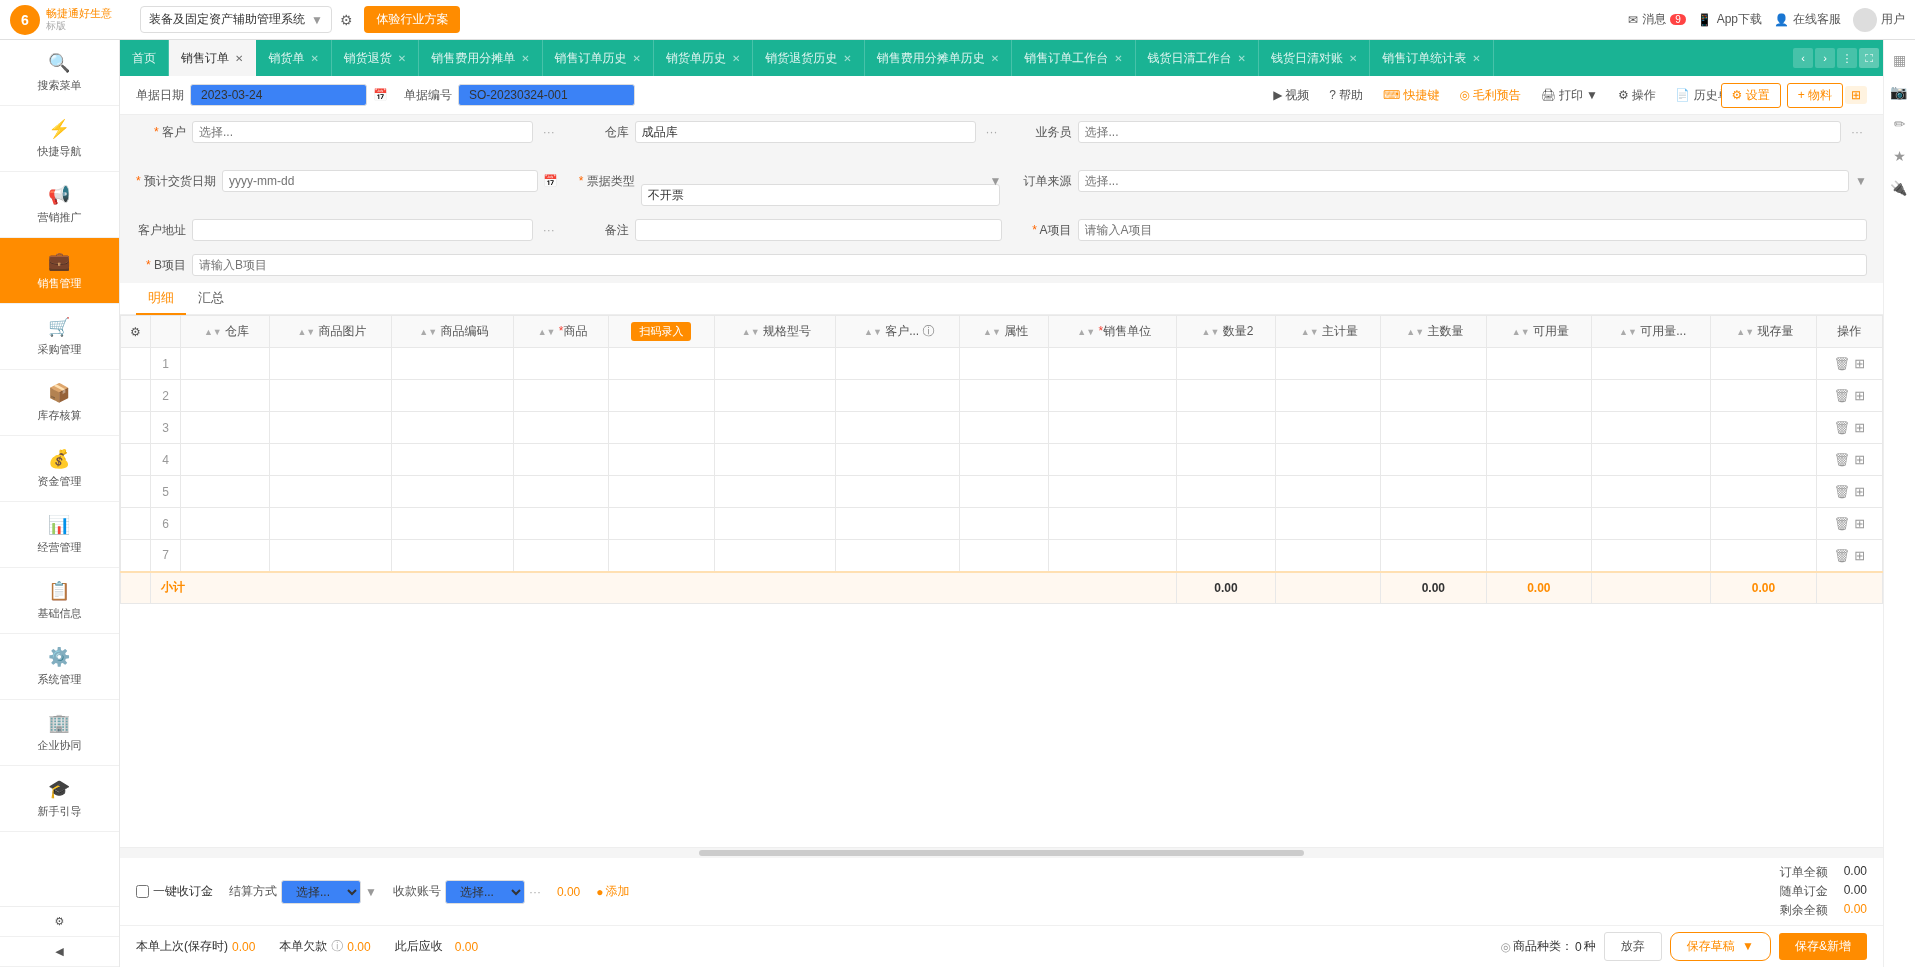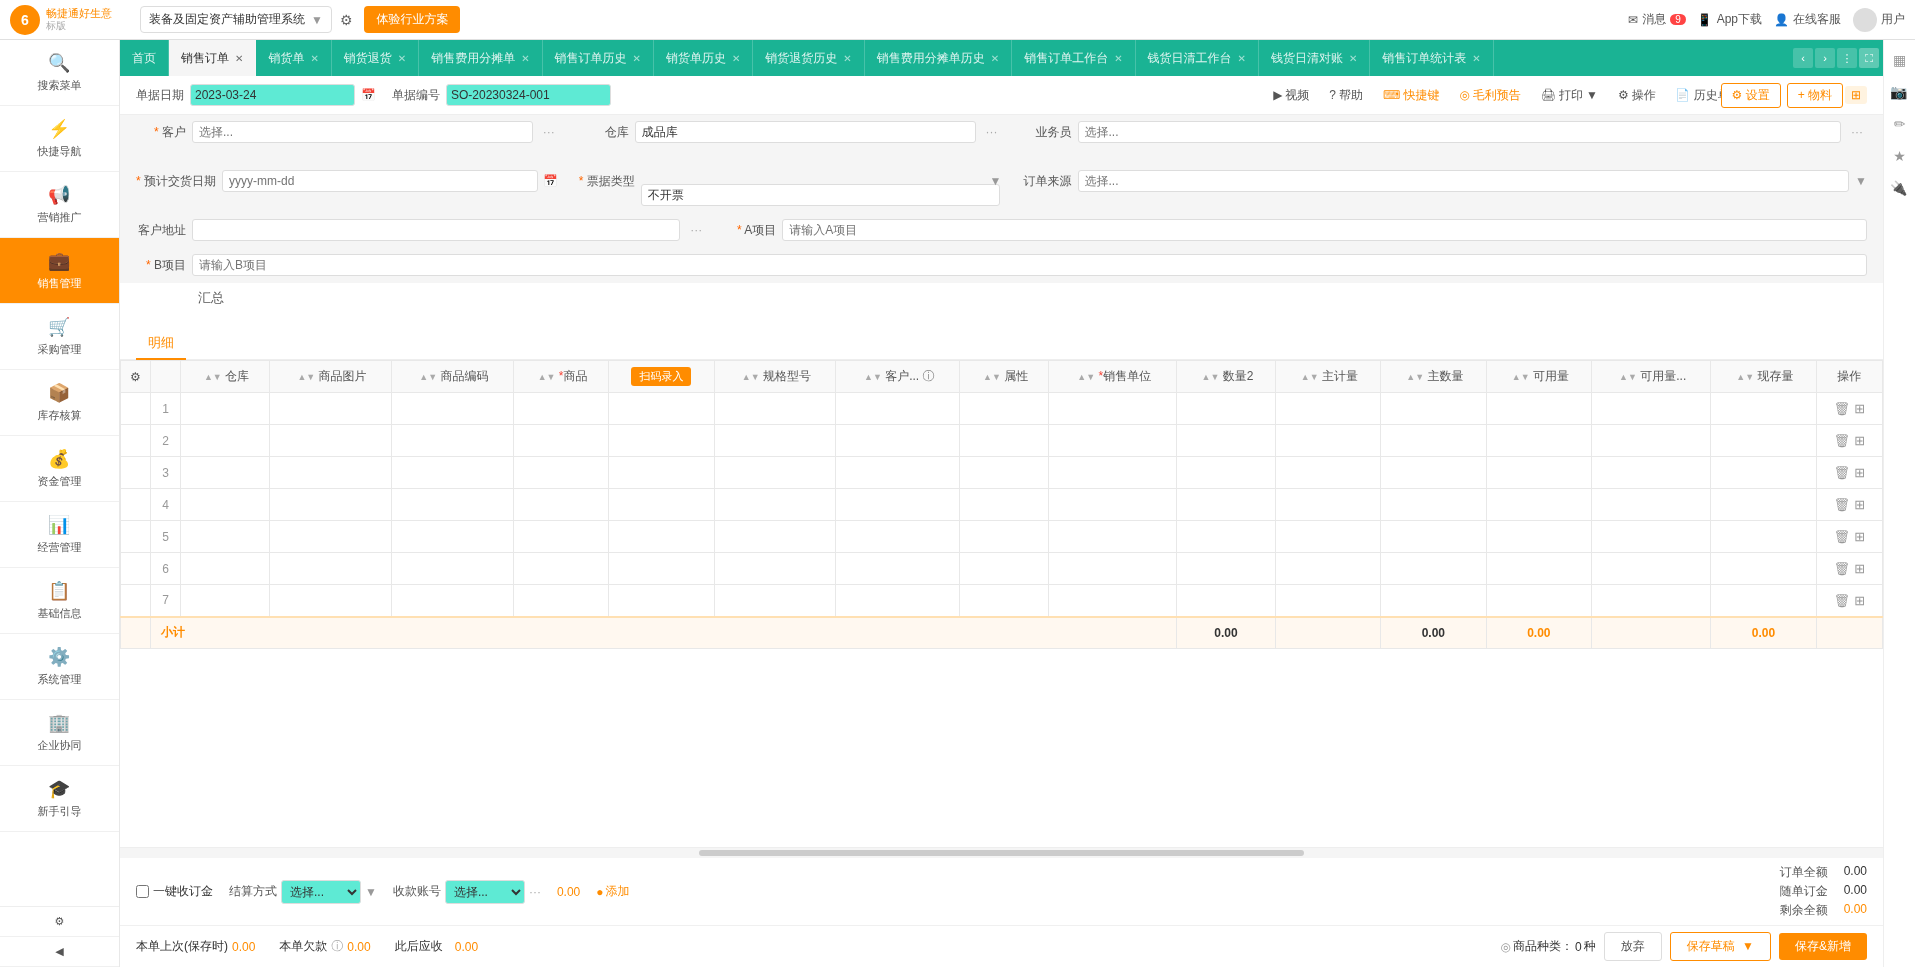--- a/index.html
+++ b/index.html
@@ -37,52 +37,52 @@
     .tab-item { height: 36px; display: flex; align-items: center; padding: 0 12px; cursor: pointer; font-size: 12px; color: rgba(255,255,255,0.85); white-space: nowrap; border-right: 1px solid rgba(255,255,255,0.2); flex-shrink: 0; }
     .tab-item.active { background: #f5f5f5; color: #333; }
     .tab-item .close { margin-left: 6px; opacity: 0.7; font-size: 10px; }
     .tab-nav { display: flex; align-items: center; margin-left: auto; padding: 0 4px; gap: 2px; }
     .tab-nav-btn { background: rgba(255,255,255,0.2); border: none; color: white; cursor: pointer; width: 20px; height: 20px; border-radius: 2px; font-size: 11px; display: flex; align-items: center; justify-content: center; }
     
     
     .form-header { padding: 8px 16px; border-bottom: 1px solid #eee; display: flex; align-items: center; gap: 16px; background: #fff; }
     .form-field-inline { display: flex; align-items: center; gap: 6px; }
     .form-field-inline label { color: #555; font-size: 12px; white-space: nowrap; }
-    .form-input { border: 1px solid #ddd; border-radius: 3px; padding: 3px 4px; font-size: 12px; color: #333; background: #5eead4; min-width: 80px; }
+    .form-input { border: 1px solid #ddd; border-radius: 3px; padding: 3px 10px; font-size: 12px; color: #333; background: #3b82f6; min-width: 80px; }
     .form-input.date { min-width: 100px; }
     .form-toolbar { margin-left: auto; display: flex; align-items: center; gap: 8px; font-size: 12px; color: #555; }
     .toolbar-btn { display: flex; align-items: center; gap: 3px; cursor: pointer; padding: 2px 6px; border-radius: 3px; }
     .toolbar-btn.orange { color: #ff8c00; }
     
     
     .form-row { display: flex; align-items: center; padding: 6px 16px; gap: 20px; border-bottom: 1px solid #f5f5f5; }
     .form-field { display: flex; align-items: center; gap: 6px; flex: 1; }
     .form-field label { color: #555; font-size: 12px; white-space: nowrap; min-width: 50px; text-align: right; }
     .form-field .req { color: #f60; }
     .form-field input, .form-field select { border: 1px solid #ddd; border-radius: 3px; padding: 3px 6px; font-size: 12px; color: #333; background: #fff; flex: 1; min-width: 80px; outline: none; }
     .more-btn { color: #aaa; cursor: pointer; padding: 0 4px; font-size: 12px; }
     
     
     .sub-tabs { display: flex; padding: 0 16px; border-bottom: 1px solid #eee; background: #fff; }
     .sub-tab { padding: 6px 12px; cursor: pointer; font-size: 13px; color: #555; border-bottom: 2px solid transparent; margin-bottom: -1px; }
-    .sub-tab.active { color: #ff8c00; border-bottom-color: #ff8c00; margin-top: 45px; }
+    .sub-tab.active { color: #ff8c00; border-bottom-color: #ff8c00; }
     
     
     .table-container { flex: 1; overflow: auto; background: #fff; }
     .data-table { width: 100%; border-collapse: collapse; font-size: 12px; }
     .data-table th { background: #f9f9f9; border: 1px solid #e8e8e8; padding: 6px 8px; text-align: center; white-space: nowrap; color: #555; font-weight: normal; position: sticky; top: 0; z-index: 5; }
     .data-table td { border: 1px solid #e8e8e8; padding: 4px 8px; text-align: center; height: 32px; }
     .row-num { color: #999; text-align: center; width: 30px; }
     .scan-btn { background: #ff8c00; color: white; border: none; border-radius: 3px; padding: 2px 8px; font-size: 11px; cursor: pointer; }
     .subtotal-row { background: #fff8f0; font-weight: bold; }
     .subtotal-row td { color: #ff8c00; border-top: 2px solid #ffe0b2; }
     .action-icons { display: flex; gap: 4px; justify-content: center; }
     .action-icon { cursor: pointer; color: #999; font-size: 13px; }
     .discard-btn { border: 1px solid #ddd; background: #fff; border-radius: 3px; padding: 5px 16px; cursor: pointer; font-size: 12px; color: #555; }
-    .save-draft-btn { border: 1px solid #ff8c00; background: #fff; border-radius: 3px; padding: 5px 16px; cursor: pointer; font-size: 12px; color: #ff8c00; }
+    .save-draft-btn { border: 1px solid #ff8c00; background: #fff; border-radius: 9px; padding: 5px 16px; cursor: pointer; font-size: 12px; color: #ff8c00; }
     .save-new-btn { background: #ff8c00; color: white; border: none; border-radius: 3px; padding: 5px 16px; cursor: pointer; font-size: 12px; }
     
     
     .right-panel { width: 32px; background: #fff; border-left: 1px solid #eee; display: flex; flex-direction: column; align-items: center; padding: 8px 0; gap: 8px; }
     .right-panel-icon { width: 24px; height: 24px; display: flex; align-items: center; justify-content: center; cursor: pointer; color: #999; font-size: 14px; border-radius: 3px; }
     .right-panel-icon.active { color: #ff8c00; }
     
     
     .bottom-section { background: #fff; border-top: 1px solid #eee; }
     .payment-row { display: flex; align-items: center; padding: 6px 16px; gap: 16px; font-size: 12px; }
@@ -366,20 +366,24 @@
             <input type="text" class="form-input" placeholder="选择..." style="flex: 1 1 0%;">
             <span style="cursor:pointer;color:#999;">▼</span>
           </div>
         </div>
 
         <div class="form-row">
           <div class="form-field" style="min-width:280px;">
             <label>客户地址</label>
             <input type="text" class="form-input" style="flex: 1 1 0%;">
             <span class="more-btn">···</span>
+          </div>
+          <div class="form-field">
+            <label>备注</label>
+            <input type="text" class="form-input" style="flex: 1 1 0%; min-width: 200px;">
           </div>
           <div class="form-field" style="flex:2;">
             <label><span class="req">*</span> <span>A项目</span></label>
             <input type="text" class="form-input" placeholder="请输入A项目" style="flex: 1 1 0%;">
           </div>
         </div>
 
         <div class="form-row">
           <div class="form-field" style="min-width:280px;">
             <label><span class="req">*</span> <span>B项目</span></label>

